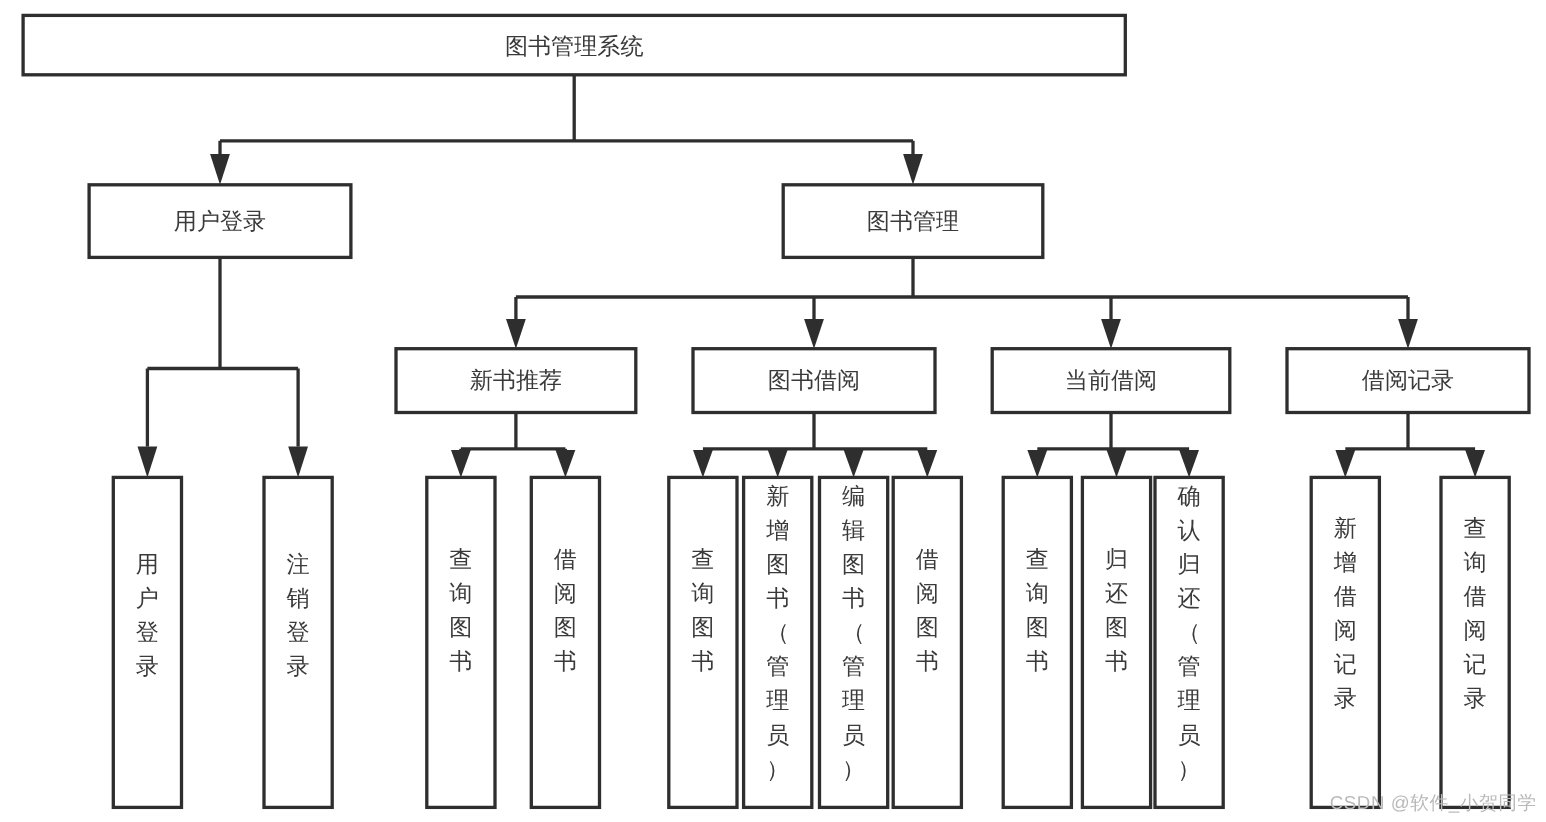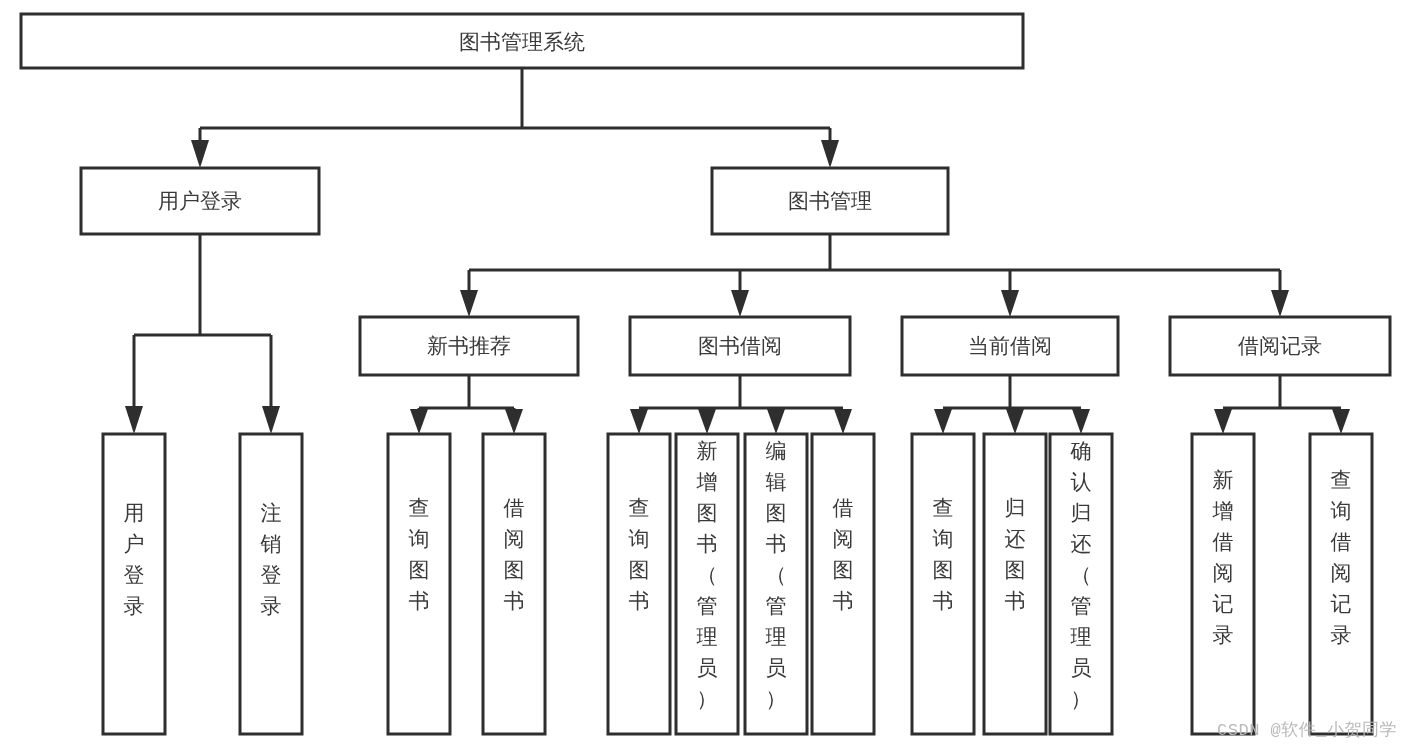--- a/index.html
+++ b/index.html
@@ -51,21 +51,21 @@
     stroke-linecap: butt;
   }
   .arrow-head {
     fill: #2e2e2e;
     stroke: none;
   }
   .watermark {
     position: absolute;
     right: 8px;
     bottom: 6px;
-    font-family: Liberation Mono, monospace;
+    font-family: Liberation Sans, sans-serif;
     font-size: 17px;
     color: #b9b9b9;
     letter-spacing: 0.5px;
     white-space: nowrap;
     user-select: none;
   }
 </style>
 </head>
 <body>
 

